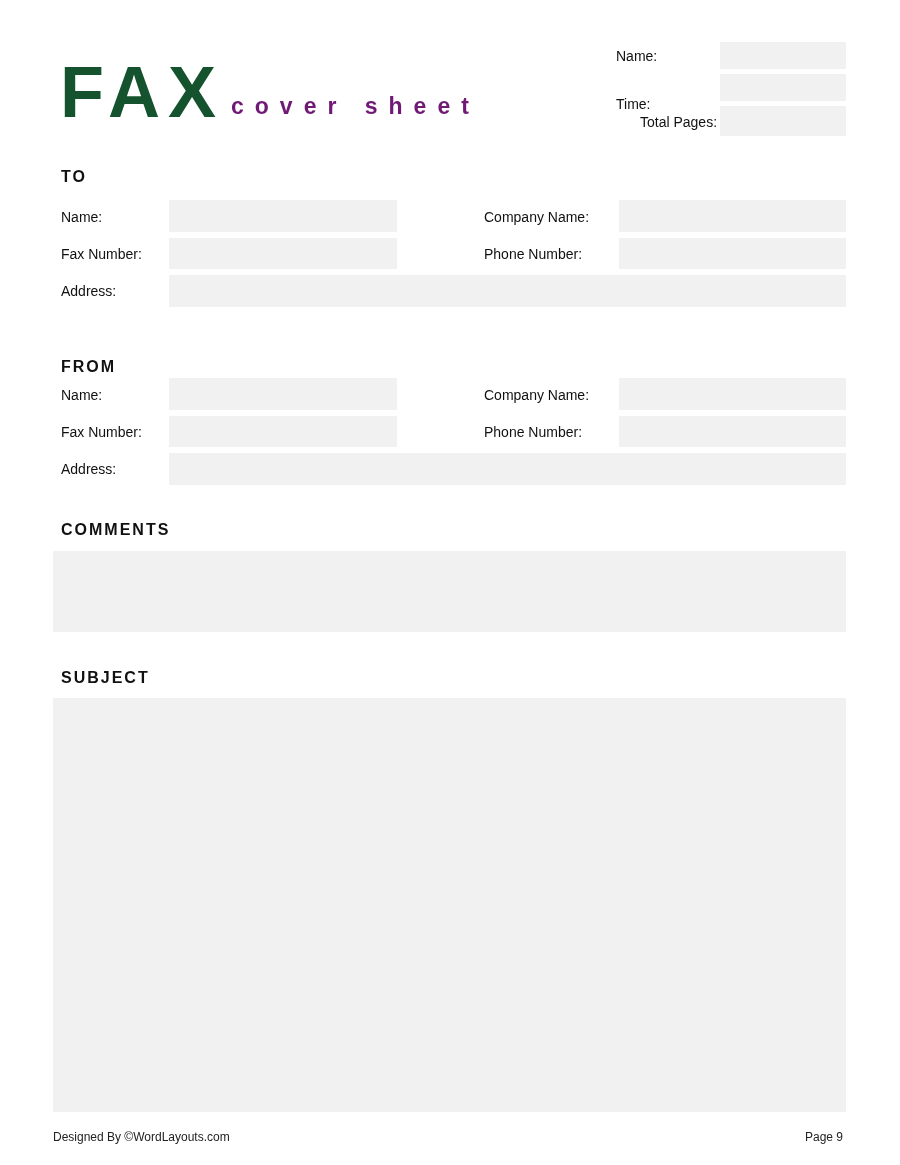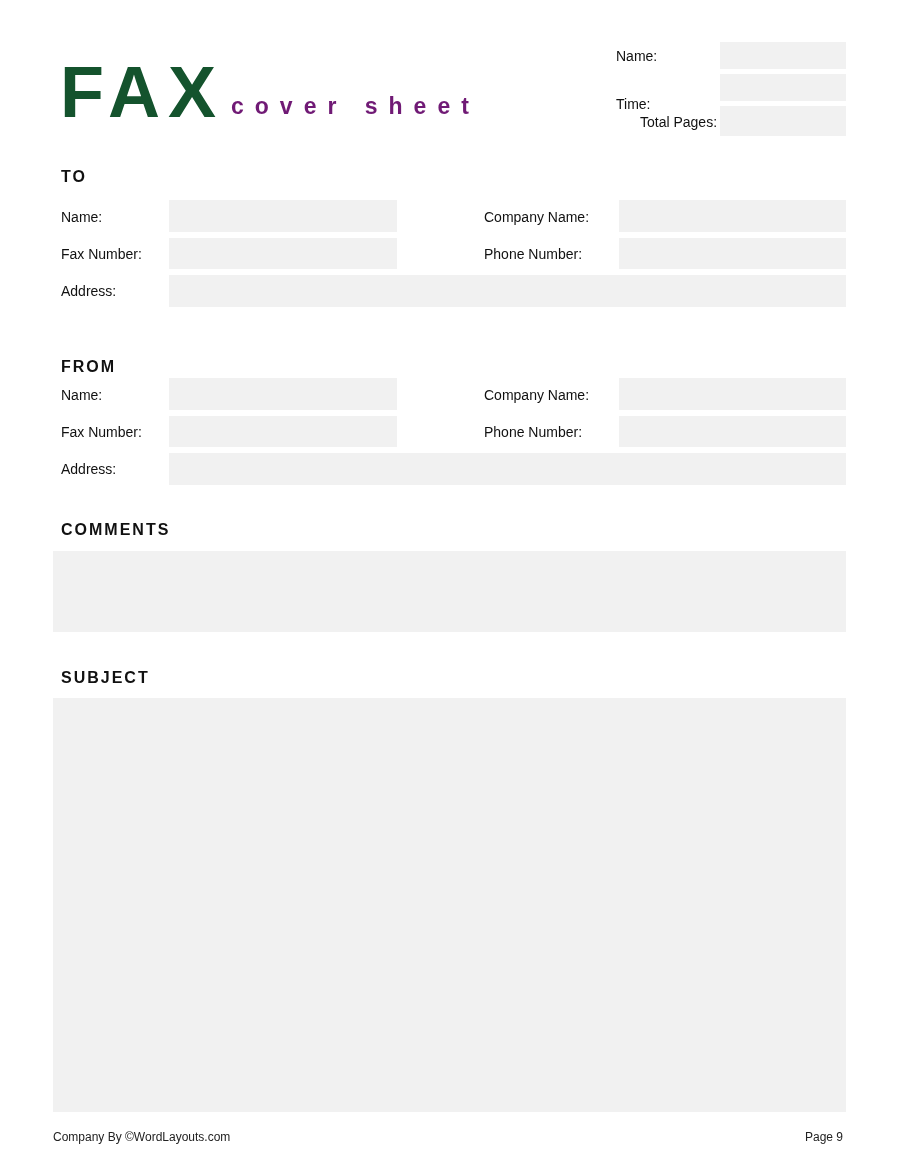--- a/index.html
+++ b/index.html
@@ -49,14 +49,14 @@
 <div class="box" style="left:619px;top:416px;width:227px;height:31px;"></div>
 <div class="lbl" style="left:61px;top:461px;">Address:</div>
 <div class="box" style="left:169px;top:453px;width:677px;height:32px;"></div>
 
 <div class="sec" style="left:61px;top:521px;">COMMENTS</div>
 <div class="box" style="left:53px;top:551px;width:793px;height:81px;"></div>
 
 <div class="sec" style="left:61px;top:669px;">SUBJECT</div>
 <div class="box" style="left:53px;top:698px;width:793px;height:414px;"></div>
 
-<div class="foot" style="left:53px;top:1130px;">Company By ©WordLayouts.com</div>
+<div class="foot" style="left:53px;top:1130px;">Designed By ©WordLayouts.com</div>
 <div class="foot" style="right:57px;top:1130px;">Page 9</div>
 
 </body></html>

